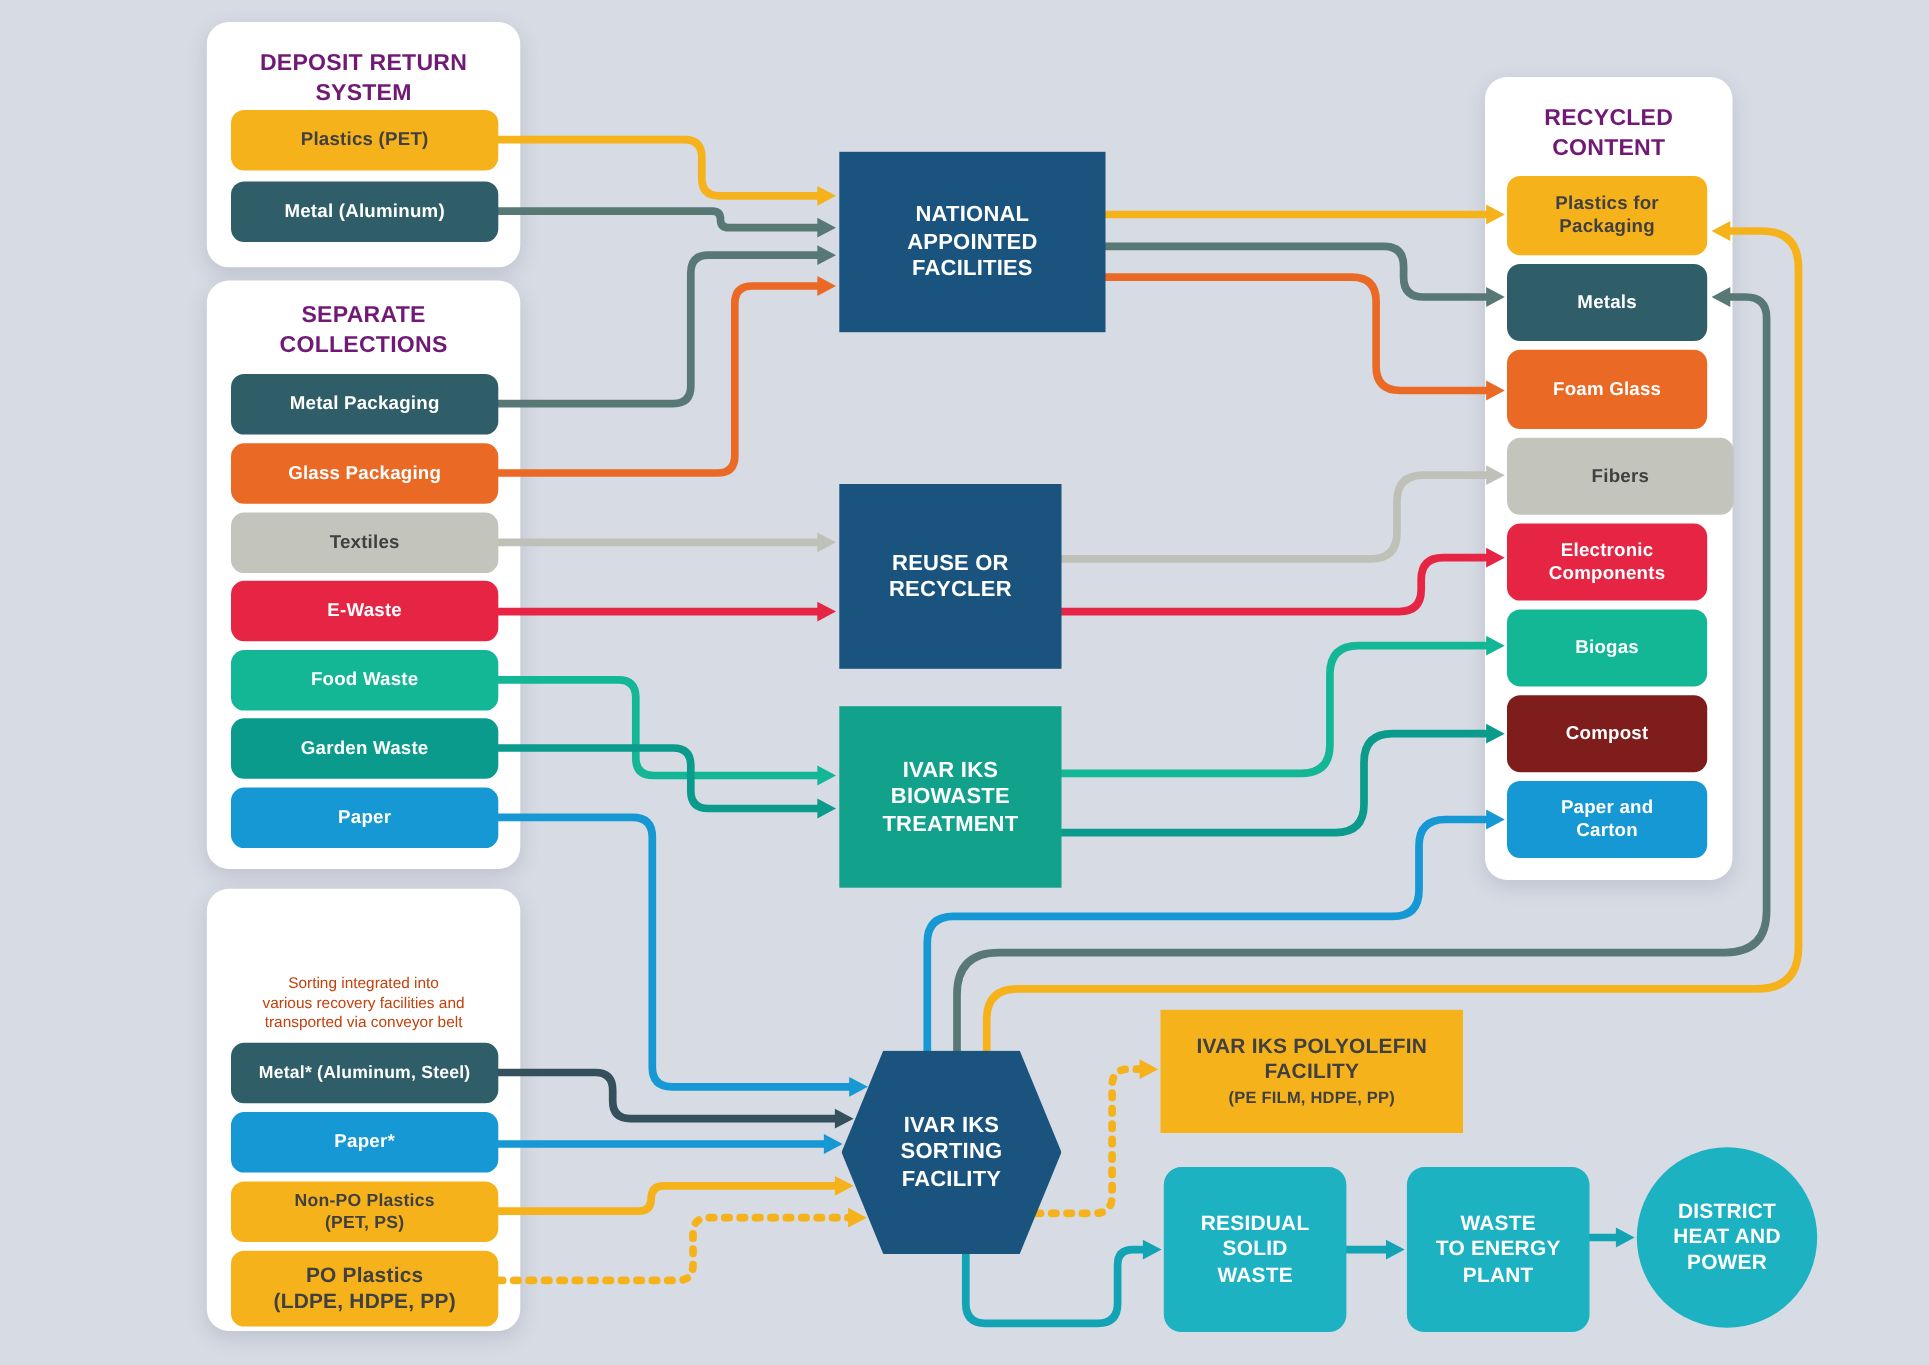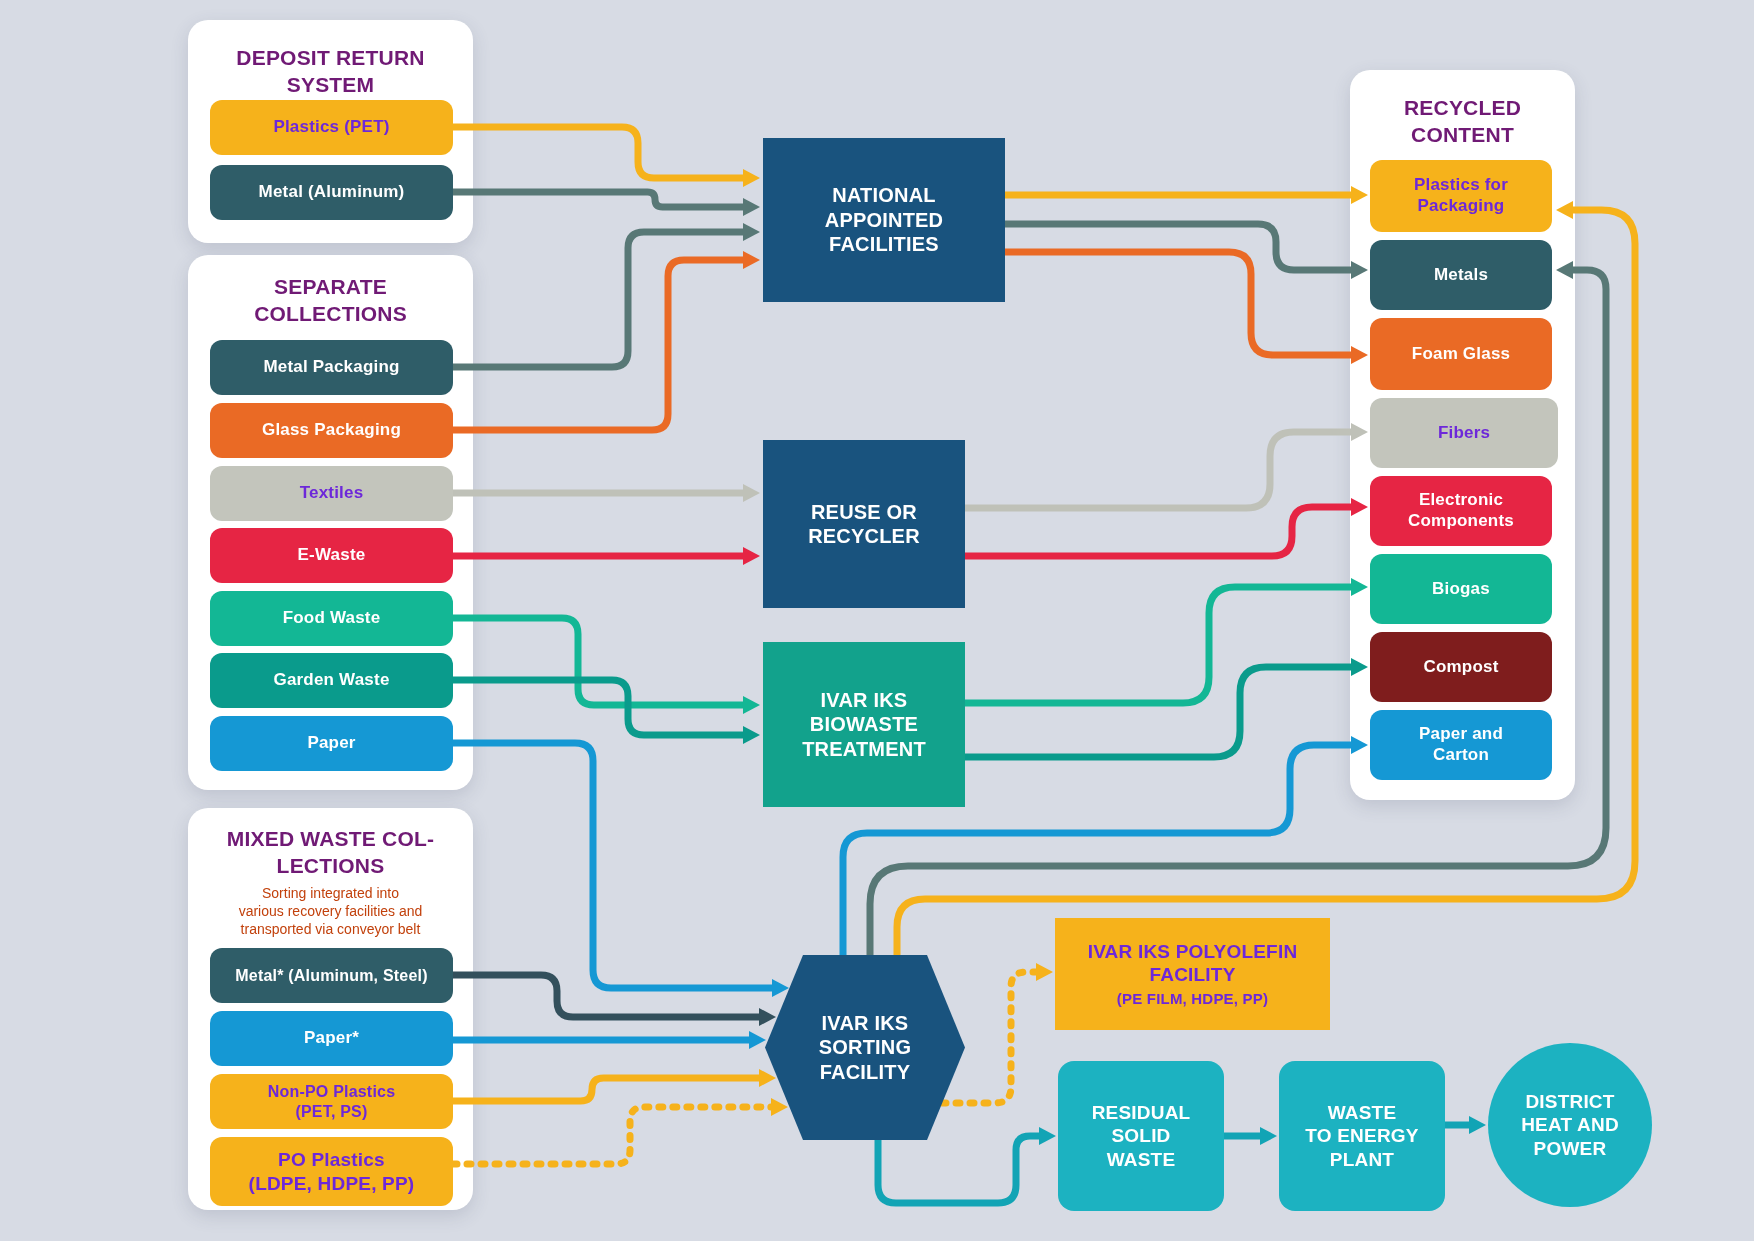--- a/index.html
+++ b/index.html
@@ -38,21 +38,21 @@
     display:flex;align-items:center;justify-content:center;
     flex-direction:column;
     text-align:center;
     font-weight:bold;
     font-size:17px;line-height:1.22;
     color:#ffffff;
     white-space:pre-line;
     border-radius:12px;
     letter-spacing:.2px;
   }
-  .node.darktext{color:#6d28d9;}
+  .node.darktext{color:#404040;}
   .node.sq{border-radius:0;}
   .node.r16{border-radius:16px;}
   .node.hex{
     border-radius:0;
     clip-path:polygon(0% 50%,19% 0%,81% 0%,100% 50%,81% 100%,19% 100%);
   }
   .node.circle{border-radius:50%;}
   .node .sublabel{font-size:15px;margin-top:3px;}
 </style>
 </head>
@@ -64,22 +64,20 @@
     <div class="panel-title" style="top:24px;">DEPOSIT RETURN
 SYSTEM</div>
   </div>
 
   <div class="panel" style="left:188px;top:255px;width:285px;height:535px;">
     <div class="panel-title" style="top:18px;">SEPARATE
 COLLECTIONS</div>
   </div>
 
   <div class="panel" style="left:188px;top:808px;width:285px;height:402px;">
-    <div class="panel-title" style="top:17px;">MIXED WASTE COL-
-LECTIONS</div>
     <div class="panel-sub" style="top:76px;">Sorting integrated into
 various recovery facilities and
 transported via conveyor belt</div>
   </div>
 
   <div class="panel" style="left:1350px;top:70px;width:225px;height:730px;">
     <div class="panel-title" style="top:24px;">RECYCLED
 CONTENT</div>
   </div>
 
@@ -164,21 +162,21 @@
       <div class="node sq" style="left: 763px; top: 642px; width: 202px; height: 165px; background: rgb(18, 162, 140); font-size: 20px;">IVAR IKS
 BIOWASTE
 TREATMENT</div>
       <div class="node hex" style="left: 765px; top: 955px; width: 200px; height: 185px; background: rgb(25, 83, 126); font-size: 20px;">IVAR IKS
 SORTING
 FACILITY</div>
       <div class="node darktext" style="left: 1370px; top: 160px; width: 182px; height: 72px; background: rgb(246, 178, 27);">Plastics for
 Packaging</div>
       <div class="node" style="left: 1370px; top: 240px; width: 182px; height: 70px; background: rgb(47, 93, 104);">Metals</div>
       <div class="node" style="left: 1370px; top: 318px; width: 182px; height: 72px; background: rgb(234, 106, 37);">Foam Glass</div>
-      <div class="node darktext" style="left: 1370px; top: 398px; width: 188px; height: 70px; background: rgb(195, 197, 188); text-align: right;">Fibers</div>
+      <div class="node darktext" style="left: 1370px; top: 398px; width: 206px; height: 70px; background: rgb(195, 197, 188); text-align: right;">Fibers</div>
       <div class="node" style="left: 1370px; top: 476px; width: 182px; height: 70px; background: rgb(230, 37, 68);">Electronic
 Components</div>
       <div class="node" style="left: 1370px; top: 554px; width: 182px; height: 70px; background: rgb(19, 183, 149);">Biogas</div>
       <div class="node" style="left: 1370px; top: 632px; width: 182px; height: 70px; background: #7f1d1d;">Compost</div>
       <div class="node" style="left: 1370px; top: 710px; width: 182px; height: 70px; background: rgb(21, 152, 212);">Paper and
 Carton</div>
       <div class="node darktext sq" style="left: 1055px; top: 918px; width: 275px; height: 112px; background: rgb(246, 178, 27); font-size: 19px;"><span>IVAR IKS POLYOLEFIN
 FACILITY</span><span class="sublabel">(PE FILM, HDPE, PP)</span></div>
       <div class="node r16" style="left: 1058px; top: 1061px; width: 166px; height: 150px; background: rgb(28, 178, 193); font-size: 19px;">RESIDUAL
 SOLID

